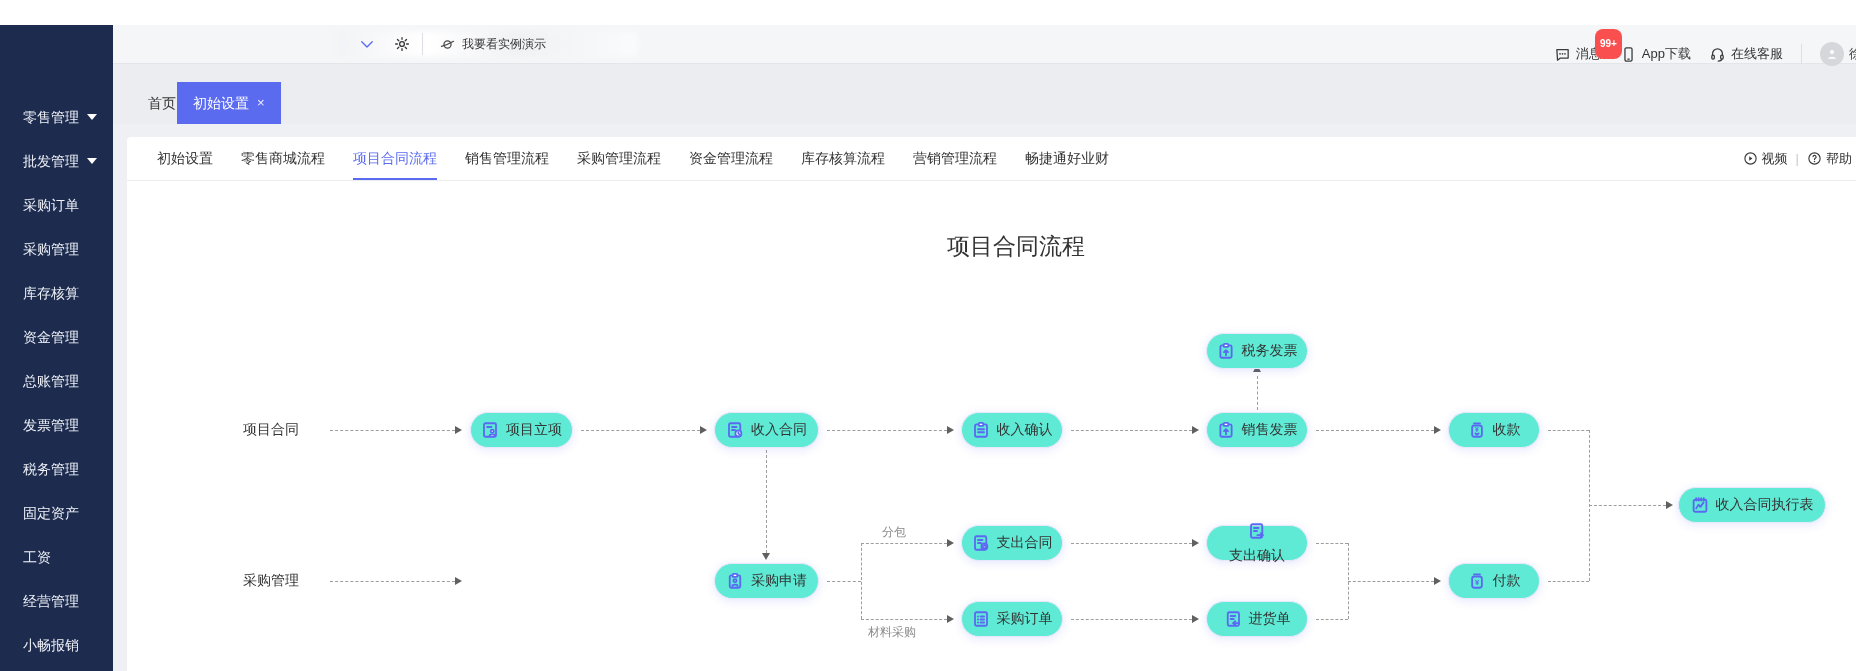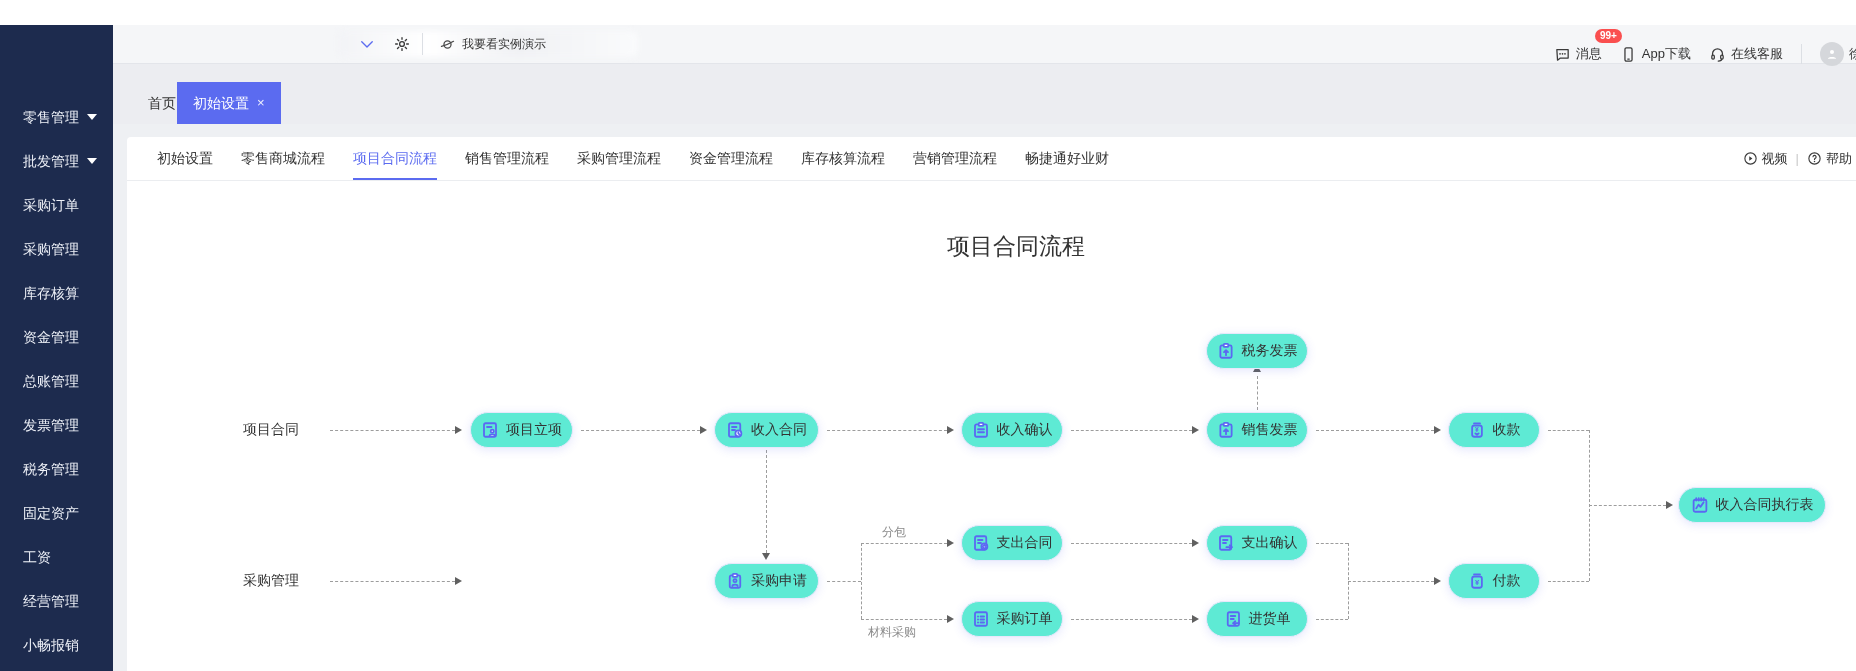--- a/index.html
+++ b/index.html
@@ -22,21 +22,21 @@
     background:linear-gradient(90deg,#f2f3f6 0%,#ffffff 30%,#f0f1f4 60%,#fafbfc 100%);filter:blur(3px);}
   .tb-ico{position:absolute;top:10px;width:18px;height:18px;color:#3a3a3a;}
   .chevron-ico{left:245px;color:#5b6bf0;}
   .gear-ico{left:280px;}
   .tb-sep{position:absolute;left:309px;top:8px;width:1px;height:22px;background:#dcdfe4;}
   .demo-link{position:absolute;left:326px;top:0;height:38px;display:flex;align-items:center;gap:6px;font-size:12px;color:#333;cursor:pointer;}
   .demo-link svg{width:17px;height:17px;color:#4a4a4a;}
   .tb-right{position:absolute;right:-6px;top:0;height:38px;display:flex;align-items:center;gap:18px;padding-top:10px;}
   .tb-item{position:relative;display:flex;align-items:center;gap:5px;font-size:13px;color:#333;cursor:pointer;white-space:nowrap;}
   .tb-item svg{width:17px;height:17px;color:#3a3a3a;}
-  .badge{position:absolute;top:-16px;right:-20px;background:#fa4f4f;color:#fff;font-size:10px;line-height:14px;padding:0 5px;border-radius:8px;font-weight:bold;}
+  .badge{position:absolute;top:-16px;right:-20px;background:#fa4f4f;color:#fff;font-size:10px;line-height:14px;padding:8px 5px;border-radius:8px;font-weight:bold;}
   .tb-vsep{width:1px;height:20px;background:#dcdfe4;}
   .avatar{width:24px;height:24px;border-radius:50%;background:#d5d7db;display:flex;align-items:center;justify-content:center;}
   .avatar svg{width:14px;height:14px;color:#fff;}
   .user-name{font-size:13px;color:#333;}
 
   
   .tabstrip{position:absolute;left:113px;right:0;top:64px;height:60px;background:#ecedf1;z-index:3;}
   .tab-home{position:absolute;left:17px;bottom:0;height:42px;line-height:42px;padding:0 18px;font-size:14px;color:#333;cursor:pointer;}
   .tab-active{position:absolute;left:64px;bottom:0;height:42px;line-height:42px;padding:0 16px;background:#5b6bf0;color:#fff;font-size:14px;display:flex;align-items:center;gap:8px;cursor:pointer;}
   .tab-close{font-size:13px;opacity:.9;cursor:pointer;}
@@ -319,21 +319,21 @@
         <span class="nico">
           <svg class="lined" viewBox="0 0 24 24">
             <rect x="4" y="3" width="15" height="18" rx="2"></rect>
             <path d="M8 8h6M8 12h4"></path>
             <circle cx="16.5" cy="16.5" r="4" class="halo"></circle>
             <path d="M18.3 15.3a2.2 2.2 0 1 0 .4 2.4M18.7 14.5v1.4h-1.4"></path>
           </svg>
         </span>
         <span>支出合同</span>
       </div>
-      <div class="node" style="left: 1206px; top: 525px; width: 102px;">
+      <div class="node" style="left: 1206px; top: 525px; width: 102px; flex-direction: column;">
         <span class="nico">
           <svg class="lined" viewBox="0 0 24 24">
             <rect x="4" y="3" width="15" height="18" rx="2"></rect>
             <path d="M8 8h6M8 12h4"></path>
             <path d="M12.5 17.5h7" class="halo"></path>
             <path d="M17 15l2.7 2.5L17 20"></path>
           </svg>
         </span>
         <span>支出确认</span>
       </div>

